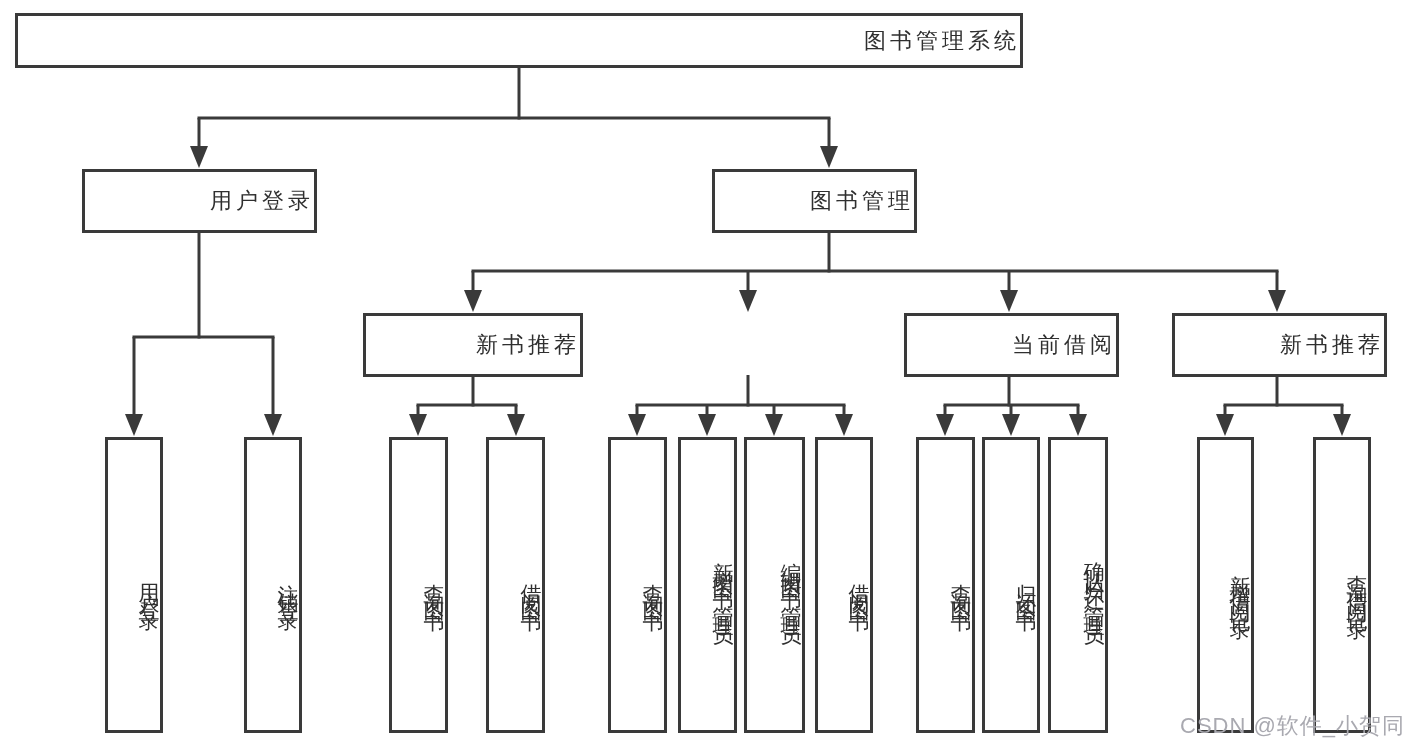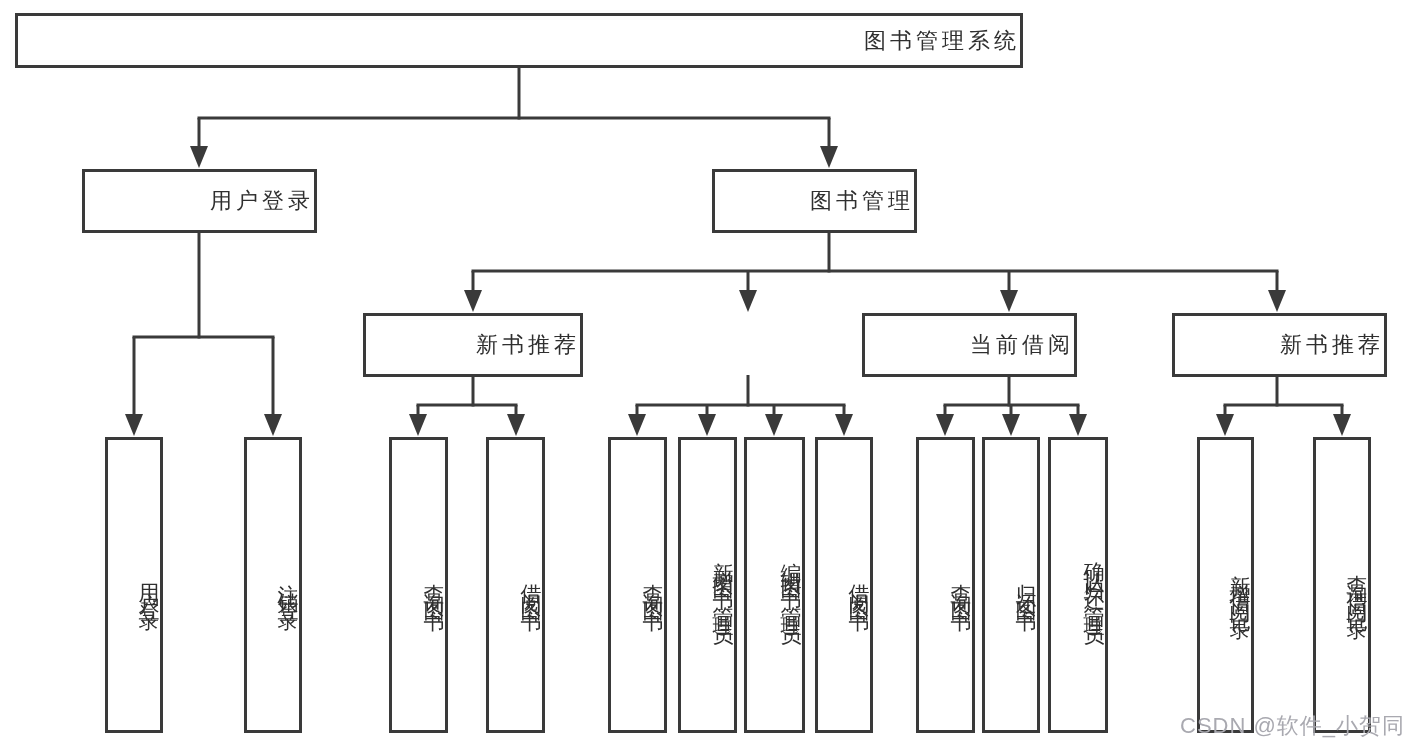--- a/index.html
+++ b/index.html
@@ -128,21 +128,21 @@
   <div class="node" style="left:82px; top:169px; width:235px; height:64px;">
     <span class="label">用户登录</span>
   </div>
   <div class="node" style="left:712px; top:169px; width:205px; height:64px;font-family:Liberation Serif, serif;">
     <span class="label">图书管理</span>
   </div>
 
   <div class="node" style="left:363px; top:313px; width:220px; height:64px;">
     <span class="label">新书推荐</span>
   </div>
-  <div class="node" style="left:862px; top:313px; width:215px; height:64px;">
+  <div class="node" style="left:904px; top:313px; width:215px; height:64px;">
     <span class="label">当前借阅</span>
   </div>
   <div class="node" style="left:1172px; top:313px; width:215px; height:64px;">
     <span class="label">新书推荐</span>
   </div>
 
   <div class="node leaf" style="left:105px; top:437px; width:58px; height:296px;">
     <span class="vtext">用户登录</span>
   </div>
   <div class="node leaf" style="left:244px; top:437px; width:58px; height:296px;">

